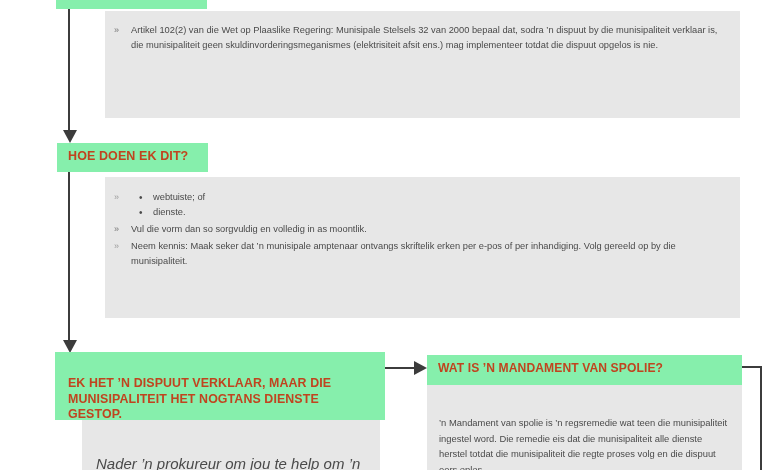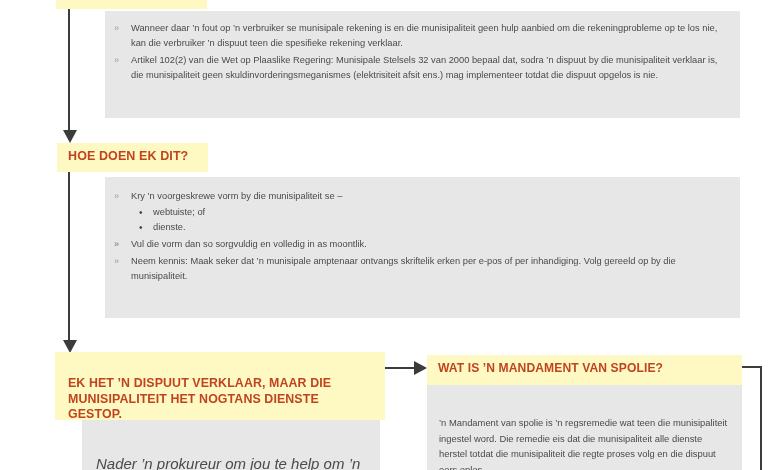--- a/index.html
+++ b/index.html
@@ -12,21 +12,21 @@
     height: 470px;
     position: relative;
     overflow: hidden;
     font-family: "Liberation Sans", sans-serif;
     -webkit-font-smoothing: antialiased;
   }
 
   
   .orange-bar {
     position: absolute;
-    background: #fef9c3;
+    background: #86efac;
     box-sizing: border-box;
   }
   .orange-bar .bar-title {
     display: block;
     color: #C0441F;
     font-weight: bold;
     letter-spacing: 0.1px;
     line-height: 1.14;
   }
   .gray-panel {
@@ -168,38 +168,36 @@
 </div>
 
 <div class="orange-bar" id="top-orange-bar">
   <span class="bar-title"></span>
 </div>
 
 <div class="gray-panel" id="panel-1">
   <ul class="lvl1">
     <li>
       <span class="marker">»</span>
-      <span>Wanneer daar ’n fout op ’n verbruiker se munisipale rekening is en die munisipaliteit geen hulp aanbied om die rekeningprobleme op te los nie, kan die verbruiker ’n dispuut teen die spesifieke rekening verklaar.</span>
     </li>
     <li>
       <span class="marker">»</span>
       <span>Artikel 102(2) van die Wet op Plaaslike Regering: Munisipale Stelsels 32 van 2000 bepaal dat, sodra ’n dispuut by die munisipaliteit verklaar is, die munisipaliteit geen skuldinvorderingsmeganismes (elektrisiteit afsit ens.) mag implementeer totdat die dispuut opgelos is nie.</span>
     </li>
   </ul>
 </div>
 
 <div class="orange-bar" id="hoe-bar">
   <span class="bar-title">HOE DOEN EK DIT?</span>
 </div>
 
 <div class="gray-panel" id="panel-2">
   <ul class="lvl1">
     <li>
       <span class="marker">»</span>
-      <span>Kry ’n voorgeskrewe vorm by die munisipaliteit se –</span>
       <ul class="lvl2">
         <li>
           <span class="dot">•</span>
           <span>webtuiste; of</span>
         </li>
         <li>
           <span class="dot">•</span>
           <span>dienste.</span>
         </li>
       </ul>

